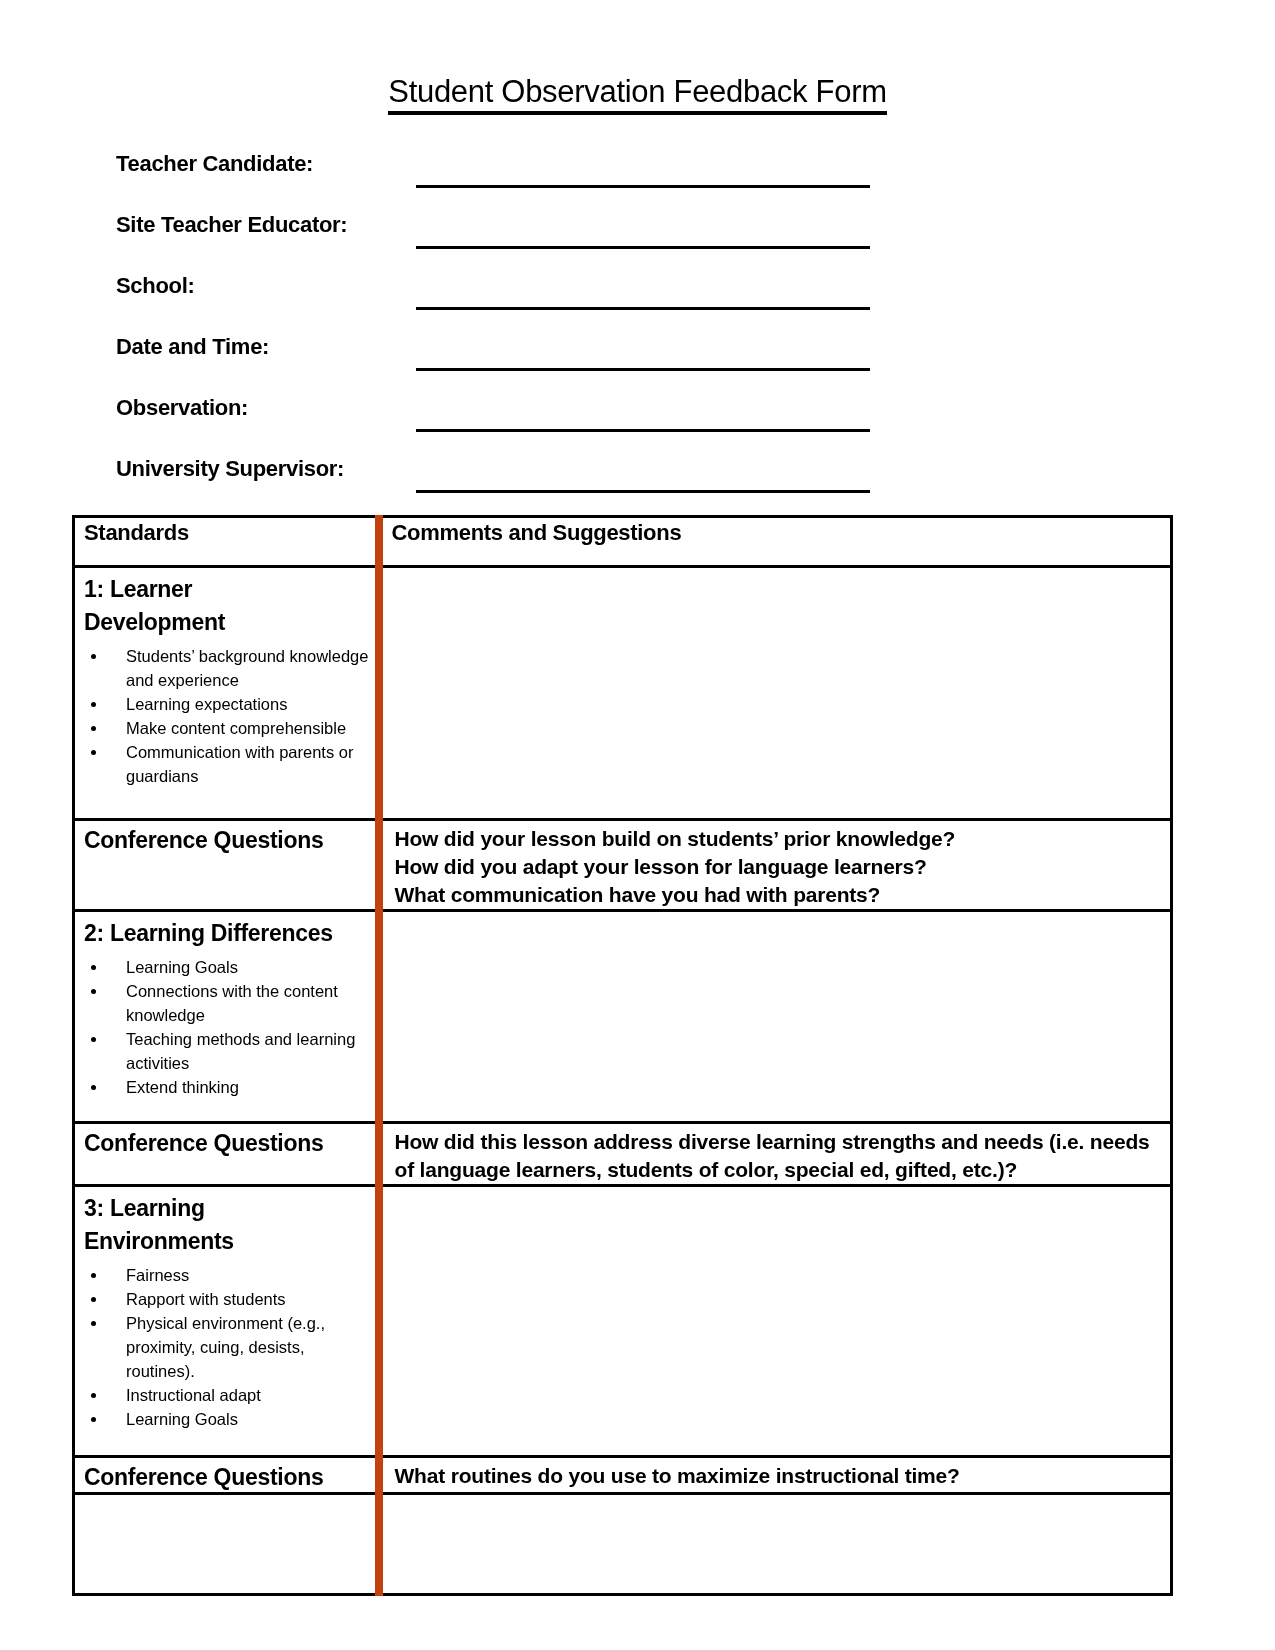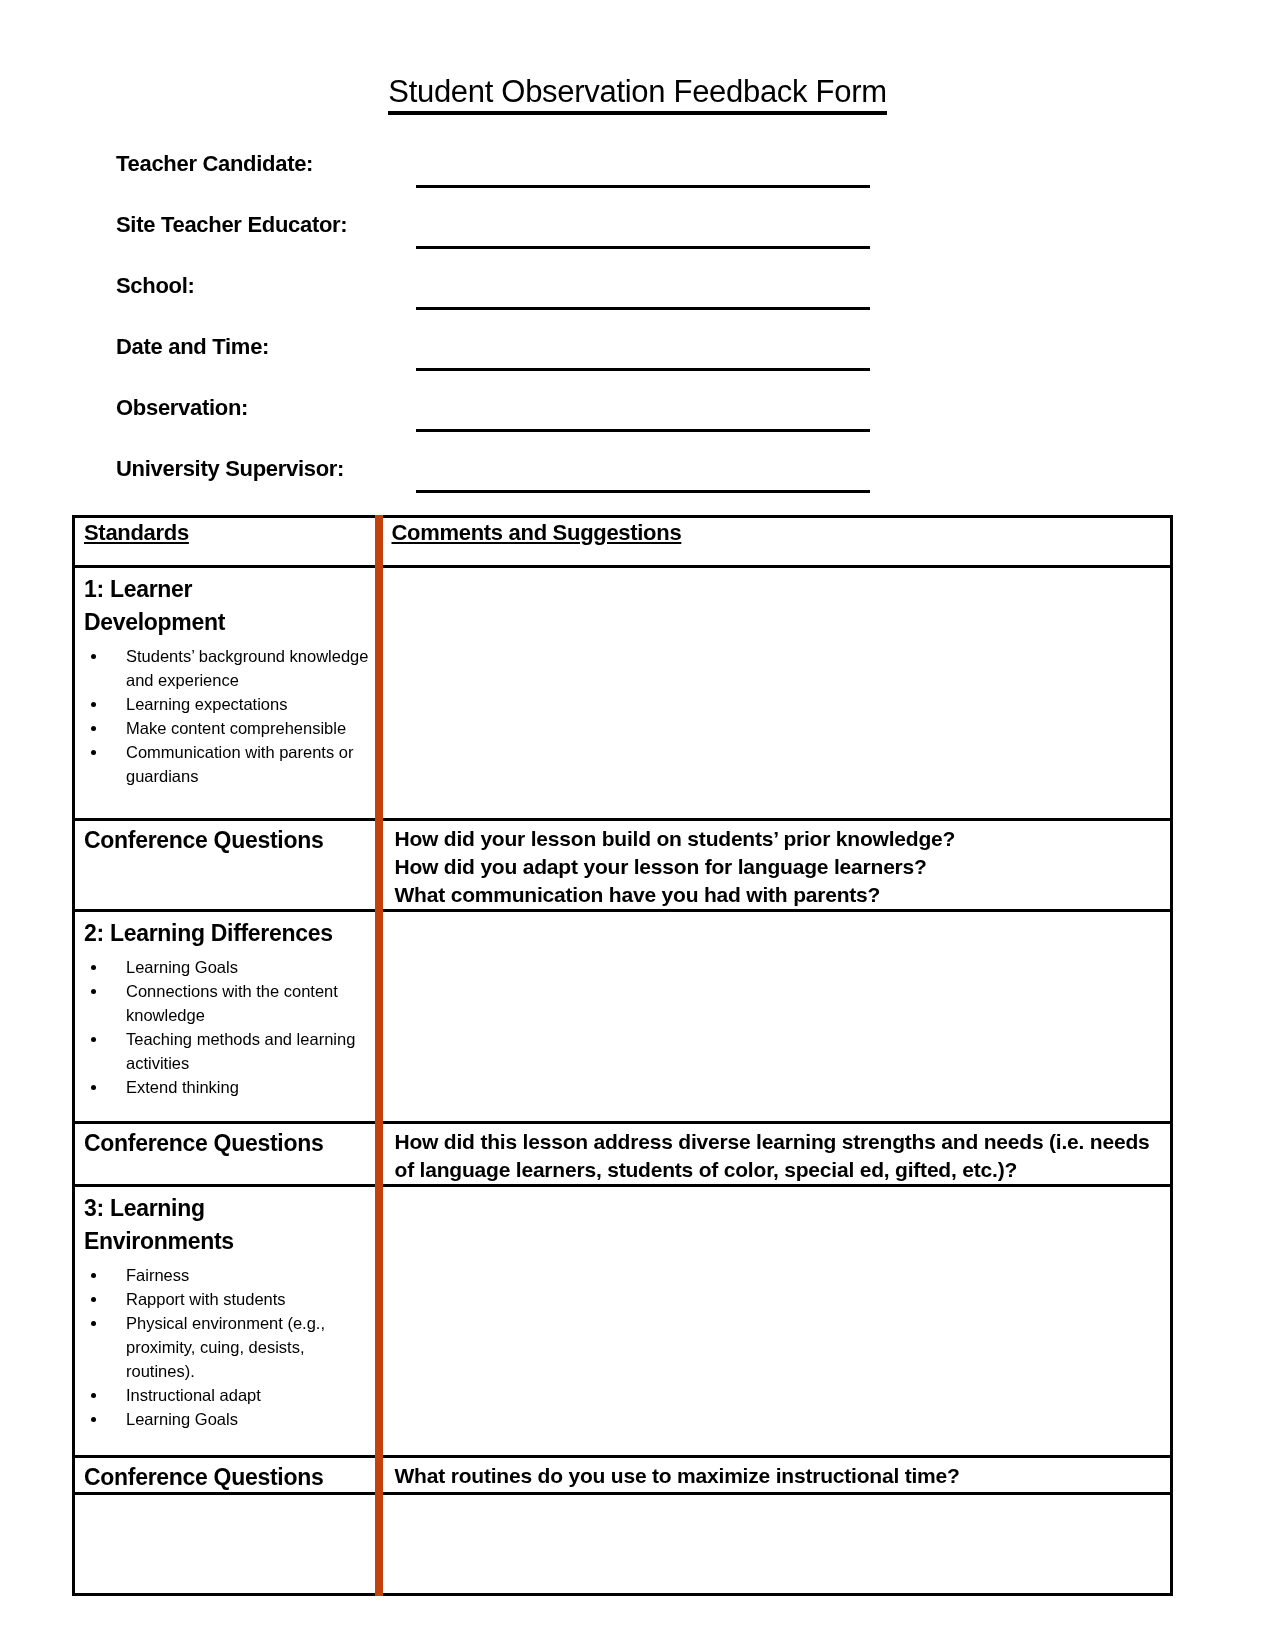--- a/index.html
+++ b/index.html
@@ -60,21 +60,21 @@
   col.col-comments  { width: 793px; }
   td {
     border-top: 3px solid #000;
     border-bottom: 3px solid #000;
     vertical-align: top;
     background: #fff;
   }
   td.c1 { border-right: 2px solid #000; }
   td.c2 { border-left: 8px solid #c2410c; }
 
-  tr.h-head  td { height: 50px; text-decoration: underline; }
+  tr.h-head  td { height: 50px; }
   tr.h-r1    td { height: 253px; }
   tr.h-cq1   td { height: 89px; }
   tr.h-r2    td { height: 212px; }
   tr.h-cq2   td { height: 57px; }
   tr.h-r3    td { height: 271px; }
   tr.h-cq3   td { height: 34px; }
   tr.h-empty td { height: 101px; }
 
   .th-cell {
     font-size: 22px;

